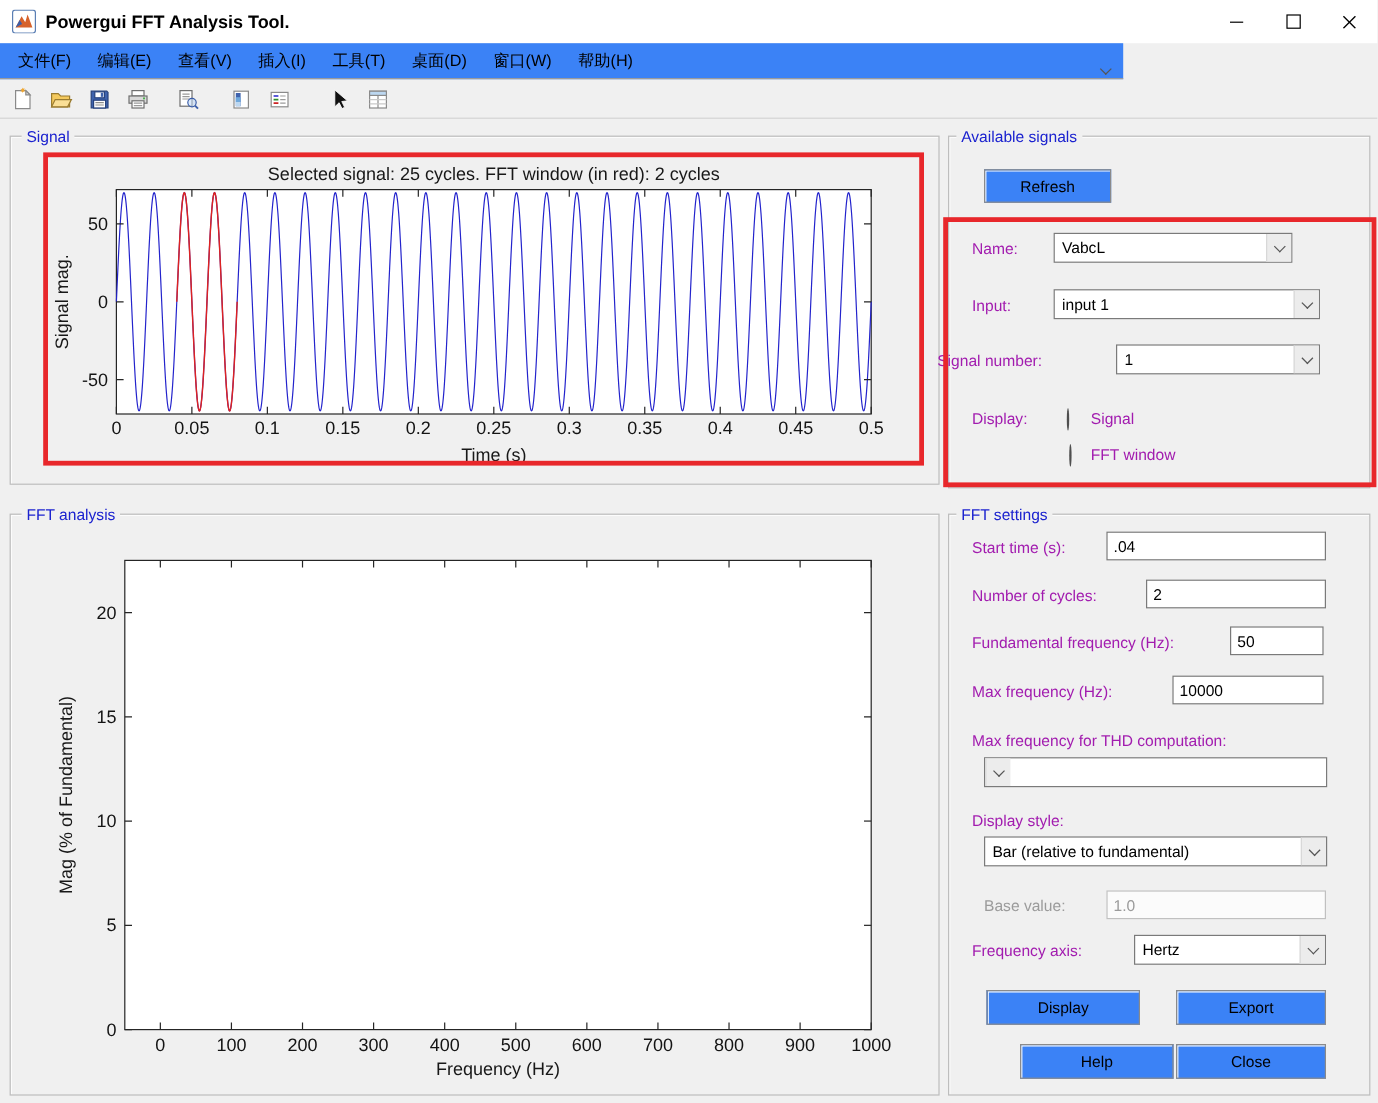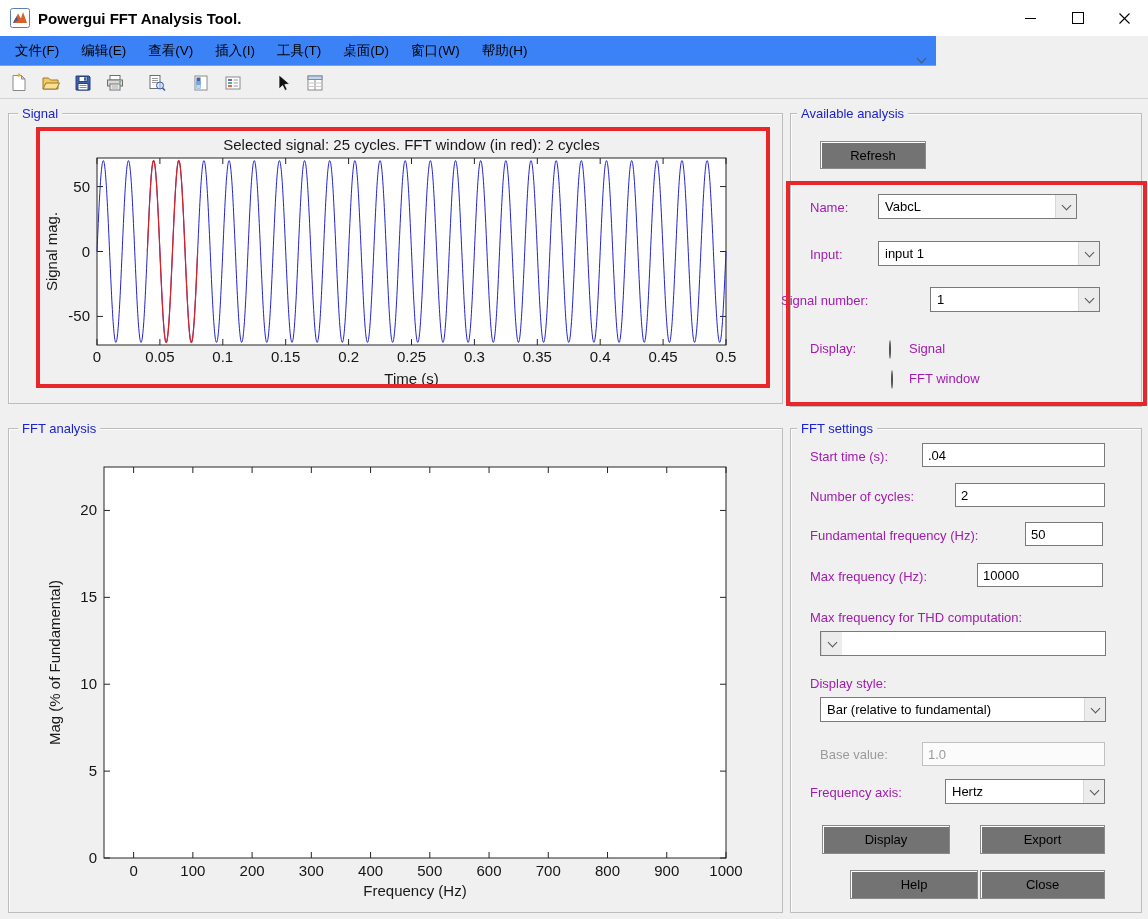--- a/index.html
+++ b/index.html
@@ -31,21 +31,21 @@
   .groupbox{border:1px solid #bdbdbd;box-shadow:inset 1px 1px 0 #fcfcfc;background:transparent;}
   .group-label{font-size:13px;color:var(--blue-label,#1b22cf);background:#f0f0f0;padding:0 4px;line-height:15px;}
   
   svg text{font-family:"Liberation Sans", sans-serif;}
   .plot-svg{left:0;top:0;}
   
   .annot{border:4px solid var(--annot,#e8272b);pointer-events:none;z-index:50;}
   
   .lbl{font-size:13px;color:#a21caf;line-height:16px;white-space:nowrap;}
   .lbl.disabled{color:#9b9b9b;}
-  .btn{background:#737373;border:1px solid #8a8a8a;font-size:13px;color:#000;
+  .btn{background:#3b82f6;border:1px solid #8a8a8a;font-size:13px;color:#000;
     display:flex;align-items:center;justify-content:center;box-sizing:border-box;box-shadow:inset 1px 1px 0 #fff;}
   .tfield{background:#fff;border:1px solid #7a7a7a;font-size:13px;color:#000;
     padding:0 5px;box-sizing:border-box;font-family:"Liberation Sans", sans-serif;outline:none;}
   .tfield:disabled{background:#fbfbfb;color:#9b9b9b;border-color:#c0c0c0;}
   .dropdown{background:#fff;border:1px solid #7a7a7a;display:flex;align-items:stretch;box-sizing:border-box;}
   .dd-text{flex:1;font-size:13px;color:#000;display:flex;align-items:center;padding:0 6px;overflow:hidden;white-space:nowrap;}
   .dd-btn{width:20px;background:#ececec;border-left:1px solid #d8d8d8;display:flex;align-items:center;justify-content:center;}
   .dd-btn .chev{margin-top:-3px;}
   .radio{width:14px;height:14px;border-radius:50%;border:1px solid #4f4f4f;background:#fff;box-sizing:border-box;position:relative;}
   .radio.sel::after{content:"";position:absolute;left:3px;top:3px;right:3px;bottom:3px;border-radius:50%;background:#141414;}
@@ -173,21 +173,21 @@
 </div>
 
 
 <div class="abs groupbox" style="left:8px;top:113px;width:773px;height:289px;"></div>
 <span class="abs group-label" style="left:18px;top:106px;">Signal</span>
 
 <div class="abs groupbox" style="left:8px;top:428px;width:773px;height:483px;"></div>
 <span class="abs group-label" style="left:18px;top:421px;">FFT analysis</span>
 
 <div class="abs groupbox" style="left:790px;top:113px;width:350px;height:292px;"></div>
-<span class="abs group-label" style="left:797px;top:106px;">Available analysis</span>
+<span class="abs group-label" style="left:797px;top:106px;">Available signals</span>
 
 <div class="abs groupbox" style="left:790px;top:428px;width:350px;height:483px;"></div>
 <span class="abs group-label" style="left:797px;top:421px;">FFT settings</span>
 
 
 <svg id="signal-svg" class="abs plot-svg" style="left:8px;top:112px;" width="772" height="290">
     <rect x="89" y="46" width="629" height="187" fill="#ffffff" stroke="#252525"></rect>
     <polyline points="89.00,139.50 89.25,133.79 89.50,128.11 89.75,122.47 90.01,116.89 90.26,111.41 90.51,106.04 90.76,100.80 91.01,95.71 91.26,90.79 91.52,86.07 91.77,81.56 92.02,77.27 92.27,73.23 92.52,69.46 92.77,65.96 93.03,62.75 93.28,59.84 93.53,57.25 93.78,54.98 94.03,53.05 94.28,51.45 94.54,50.21 94.79,49.31 95.04,48.78 95.29,48.60 95.54,48.78 95.79,49.31 96.04,50.21 96.30,51.45 96.55,53.05 96.80,54.98 97.05,57.25 97.30,59.84 97.55,62.75 97.81,65.96 98.06,69.46 98.31,73.23 98.56,77.27 98.81,81.56 99.06,86.07 99.32,90.79 99.57,95.71 99.82,100.80 100.07,106.04 100.32,111.41 100.57,116.89 100.83,122.47 101.08,128.11 101.33,133.79 101.58,139.50 101.83,145.21 102.08,150.89 102.33,156.53 102.59,162.11 102.84,167.59 103.09,172.96 103.34,178.20 103.59,183.29 103.84,188.21 104.10,192.93 104.35,197.44 104.60,201.73 104.85,205.77 105.10,209.54 105.35,213.04 105.61,216.25 105.86,219.16 106.11,221.75 106.36,224.02 106.61,225.95 106.86,227.55 107.12,228.79 107.37,229.69 107.62,230.22 107.87,230.40 108.12,230.22 108.37,229.69 108.62,228.79 108.88,227.55 109.13,225.95 109.38,224.02 109.63,221.75 109.88,219.16 110.13,216.25 110.39,213.04 110.64,209.54 110.89,205.77 111.14,201.73 111.39,197.44 111.64,192.93 111.90,188.21 112.15,183.29 112.40,178.20 112.65,172.96 112.90,167.59 113.15,162.11 113.41,156.53 113.66,150.89 113.91,145.21 114.16,139.50 114.41,133.79 114.66,128.11 114.91,122.47 115.17,116.89 115.42,111.41 115.67,106.04 115.92,100.80 116.17,95.71 116.42,90.79 116.68,86.07 116.93,81.56 117.18,77.27 117.43,73.23 117.68,69.46 117.93,65.96 118.19,62.75 118.44,59.84 118.69,57.25 118.94,54.98 119.19,53.05 119.44,51.45 119.70,50.21 119.95,49.31 120.20,48.78 120.45,48.60 120.70,48.78 120.95,49.31 121.20,50.21 121.46,51.45 121.71,53.05 121.96,54.98 122.21,57.25 122.46,59.84 122.71,62.75 122.97,65.96 123.22,69.46 123.47,73.23 123.72,77.27 123.97,81.56 124.22,86.07 124.48,90.79 124.73,95.71 124.98,100.80 125.23,106.04 125.48,111.41 125.73,116.89 125.99,122.47 126.24,128.11 126.49,133.79 126.74,139.50 126.99,145.21 127.24,150.89 127.49,156.53 127.75,162.11 128.00,167.59 128.25,172.96 128.50,178.20 128.75,183.29 129.00,188.21 129.26,192.93 129.51,197.44 129.76,201.73 130.01,205.77 130.26,209.54 130.51,213.04 130.77,216.25 131.02,219.16 131.27,221.75 131.52,224.02 131.77,225.95 132.02,227.55 132.28,228.79 132.53,229.69 132.78,230.22 133.03,230.40 133.28,230.22 133.53,229.69 133.78,228.79 134.04,227.55 134.29,225.95 134.54,224.02 134.79,221.75 135.04,219.16 135.29,216.25 135.55,213.04 135.80,209.54 136.05,205.77 136.30,201.73 136.55,197.44 136.80,192.93 137.06,188.21 137.31,183.29 137.56,178.20 137.81,172.96 138.06,167.59 138.31,162.11 138.57,156.53 138.82,150.89 139.07,145.21 139.32,139.50 139.57,133.79 139.82,128.11 140.07,122.47 140.33,116.89 140.58,111.41 140.83,106.04 141.08,100.80 141.33,95.71 141.58,90.79 141.84,86.07 142.09,81.56 142.34,77.27 142.59,73.23 142.84,69.46 143.09,65.96 143.35,62.75 143.60,59.84 143.85,57.25 144.10,54.98 144.35,53.05 144.60,51.45 144.86,50.21 145.11,49.31 145.36,48.78 145.61,48.60 145.86,48.78 146.11,49.31 146.36,50.21 146.62,51.45 146.87,53.05 147.12,54.98 147.37,57.25 147.62,59.84 147.87,62.75 148.13,65.96 148.38,69.46 148.63,73.23 148.88,77.27 149.13,81.56 149.38,86.07 149.64,90.79 149.89,95.71 150.14,100.80 150.39,106.04 150.64,111.41 150.89,116.89 151.15,122.47 151.40,128.11 151.65,133.79 151.90,139.50 152.15,145.21 152.40,150.89 152.65,156.53 152.91,162.11 153.16,167.59 153.41,172.96 153.66,178.20 153.91,183.29 154.16,188.21 154.42,192.93 154.67,197.44 154.92,201.73 155.17,205.77 155.42,209.54 155.67,213.04 155.93,216.25 156.18,219.16 156.43,221.75 156.68,224.02 156.93,225.95 157.18,227.55 157.44,228.79 157.69,229.69 157.94,230.22 158.19,230.40 158.44,230.22 158.69,229.69 158.94,228.79 159.20,227.55 159.45,225.95 159.70,224.02 159.95,221.75 160.20,219.16 160.45,216.25 160.71,213.04 160.96,209.54 161.21,205.77 161.46,201.73 161.71,197.44 161.96,192.93 162.22,188.21 162.47,183.29 162.72,178.20 162.97,172.96 163.22,167.59 163.47,162.11 163.73,156.53 163.98,150.89 164.23,145.21 164.48,139.50 164.73,133.79 164.98,128.11 165.23,122.47 165.49,116.89 165.74,111.41 165.99,106.04 166.24,100.80 166.49,95.71 166.74,90.79 167.00,86.07 167.25,81.56 167.50,77.27 167.75,73.23 168.00,69.46 168.25,65.96 168.51,62.75 168.76,59.84 169.01,57.25 169.26,54.98 169.51,53.05 169.76,51.45 170.02,50.21 170.27,49.31 170.52,48.78 170.77,48.60 171.02,48.78 171.27,49.31 171.52,50.21 171.78,51.45 172.03,53.05 172.28,54.98 172.53,57.25 172.78,59.84 173.03,62.75 173.29,65.96 173.54,69.46 173.79,73.23 174.04,77.27 174.29,81.56 174.54,86.07 174.80,90.79 175.05,95.71 175.30,100.80 175.55,106.04 175.80,111.41 176.05,116.89 176.31,122.47 176.56,128.11 176.81,133.79 177.06,139.50 177.31,145.21 177.56,150.89 177.81,156.53 178.07,162.11 178.32,167.59 178.57,172.96 178.82,178.20 179.07,183.29 179.32,188.21 179.58,192.93 179.83,197.44 180.08,201.73 180.33,205.77 180.58,209.54 180.83,213.04 181.09,216.25 181.34,219.16 181.59,221.75 181.84,224.02 182.09,225.95 182.34,227.55 182.60,228.79 182.85,229.69 183.10,230.22 183.35,230.40 183.60,230.22 183.85,229.69 184.10,228.79 184.36,227.55 184.61,225.95 184.86,224.02 185.11,221.75 185.36,219.16 185.61,216.25 185.87,213.04 186.12,209.54 186.37,205.77 186.62,201.73 186.87,197.44 187.12,192.93 187.38,188.21 187.63,183.29 187.88,178.20 188.13,172.96 188.38,167.59 188.63,162.11 188.89,156.53 189.14,150.89 189.39,145.21 189.64,139.50 189.89,133.79 190.14,128.11 190.39,122.47 190.65,116.89 190.90,111.41 191.15,106.04 191.40,100.80 191.65,95.71 191.90,90.79 192.16,86.07 192.41,81.56 192.66,77.27 192.91,73.23 193.16,69.46 193.41,65.96 193.67,62.75 193.92,59.84 194.17,57.25 194.42,54.98 194.67,53.05 194.92,51.45 195.18,50.21 195.43,49.31 195.68,48.78 195.93,48.60 196.18,48.78 196.43,49.31 196.68,50.21 196.94,51.45 197.19,53.05 197.44,54.98 197.69,57.25 197.94,59.84 198.19,62.75 198.45,65.96 198.70,69.46 198.95,73.23 199.20,77.27 199.45,81.56 199.70,86.07 199.96,90.79 200.21,95.71 200.46,100.80 200.71,106.04 200.96,111.41 201.21,116.89 201.47,122.47 201.72,128.11 201.97,133.79 202.22,139.50 202.47,145.21 202.72,150.89 202.97,156.53 203.23,162.11 203.48,167.59 203.73,172.96 203.98,178.20 204.23,183.29 204.48,188.21 204.74,192.93 204.99,197.44 205.24,201.73 205.49,205.77 205.74,209.54 205.99,213.04 206.25,216.25 206.50,219.16 206.75,221.75 207.00,224.02 207.25,225.95 207.50,227.55 207.76,228.79 208.01,229.69 208.26,230.22 208.51,230.40 208.76,230.22 209.01,229.69 209.26,228.79 209.52,227.55 209.77,225.95 210.02,224.02 210.27,221.75 210.52,219.16 210.77,216.25 211.03,213.04 211.28,209.54 211.53,205.77 211.78,201.73 212.03,197.44 212.28,192.93 212.54,188.21 212.79,183.29 213.04,178.20 213.29,172.96 213.54,167.59 213.79,162.11 214.05,156.53 214.30,150.89 214.55,145.21 214.80,139.50 215.05,133.79 215.30,128.11 215.55,122.47 215.81,116.89 216.06,111.41 216.31,106.04 216.56,100.80 216.81,95.71 217.06,90.79 217.32,86.07 217.57,81.56 217.82,77.27 218.07,73.23 218.32,69.46 218.57,65.96 218.83,62.75 219.08,59.84 219.33,57.25 219.58,54.98 219.83,53.05 220.08,51.45 220.34,50.21 220.59,49.31 220.84,48.78 221.09,48.60 221.34,48.78 221.59,49.31 221.84,50.21 222.10,51.45 222.35,53.05 222.60,54.98 222.85,57.25 223.10,59.84 223.35,62.75 223.61,65.96 223.86,69.46 224.11,73.23 224.36,77.27 224.61,81.56 224.86,86.07 225.12,90.79 225.37,95.71 225.62,100.80 225.87,106.04 226.12,111.41 226.37,116.89 226.63,122.47 226.88,128.11 227.13,133.79 227.38,139.50 227.63,145.21 227.88,150.89 228.13,156.53 228.39,162.11 228.64,167.59 228.89,172.96 229.14,178.20 229.39,183.29 229.64,188.21 229.90,192.93 230.15,197.44 230.40,201.73 230.65,205.77 230.90,209.54 231.15,213.04 231.41,216.25 231.66,219.16 231.91,221.75 232.16,224.02 232.41,225.95 232.66,227.55 232.92,228.79 233.17,229.69 233.42,230.22 233.67,230.40 233.92,230.22 234.17,229.69 234.42,228.79 234.68,227.55 234.93,225.95 235.18,224.02 235.43,221.75 235.68,219.16 235.93,216.25 236.19,213.04 236.44,209.54 236.69,205.77 236.94,201.73 237.19,197.44 237.44,192.93 237.70,188.21 237.95,183.29 238.20,178.20 238.45,172.96 238.70,167.59 238.95,162.11 239.21,156.53 239.46,150.89 239.71,145.21 239.96,139.50 240.21,133.79 240.46,128.11 240.71,122.47 240.97,116.89 241.22,111.41 241.47,106.04 241.72,100.80 241.97,95.71 242.22,90.79 242.48,86.07 242.73,81.56 242.98,77.27 243.23,73.23 243.48,69.46 243.73,65.96 243.99,62.75 244.24,59.84 244.49,57.25 244.74,54.98 244.99,53.05 245.24,51.45 245.50,50.21 245.75,49.31 246.00,48.78 246.25,48.60 246.50,48.78 246.75,49.31 247.00,50.21 247.26,51.45 247.51,53.05 247.76,54.98 248.01,57.25 248.26,59.84 248.51,62.75 248.77,65.96 249.02,69.46 249.27,73.23 249.52,77.27 249.77,81.56 250.02,86.07 250.28,90.79 250.53,95.71 250.78,100.80 251.03,106.04 251.28,111.41 251.53,116.89 251.79,122.47 252.04,128.11 252.29,133.79 252.54,139.50 252.79,145.21 253.04,150.89 253.29,156.53 253.55,162.11 253.80,167.59 254.05,172.96 254.30,178.20 254.55,183.29 254.80,188.21 255.06,192.93 255.31,197.44 255.56,201.73 255.81,205.77 256.06,209.54 256.31,213.04 256.57,216.25 256.82,219.16 257.07,221.75 257.32,224.02 257.57,225.95 257.82,227.55 258.08,228.79 258.33,229.69 258.58,230.22 258.83,230.40 259.08,230.22 259.33,229.69 259.58,228.79 259.84,227.55 260.09,225.95 260.34,224.02 260.59,221.75 260.84,219.16 261.09,216.25 261.35,213.04 261.60,209.54 261.85,205.77 262.10,201.73 262.35,197.44 262.60,192.93 262.86,188.21 263.11,183.29 263.36,178.20 263.61,172.96 263.86,167.59 264.11,162.11 264.37,156.53 264.62,150.89 264.87,145.21 265.12,139.50 265.37,133.79 265.62,128.11 265.87,122.47 266.13,116.89 266.38,111.41 266.63,106.04 266.88,100.80 267.13,95.71 267.38,90.79 267.64,86.07 267.89,81.56 268.14,77.27 268.39,73.23 268.64,69.46 268.89,65.96 269.15,62.75 269.40,59.84 269.65,57.25 269.90,54.98 270.15,53.05 270.40,51.45 270.66,50.21 270.91,49.31 271.16,48.78 271.41,48.60 271.66,48.78 271.91,49.31 272.16,50.21 272.42,51.45 272.67,53.05 272.92,54.98 273.17,57.25 273.42,59.84 273.67,62.75 273.93,65.96 274.18,69.46 274.43,73.23 274.68,77.27 274.93,81.56 275.18,86.07 275.44,90.79 275.69,95.71 275.94,100.80 276.19,106.04 276.44,111.41 276.69,116.89 276.95,122.47 277.20,128.11 277.45,133.79 277.70,139.50 277.95,145.21 278.20,150.89 278.45,156.53 278.71,162.11 278.96,167.59 279.21,172.96 279.46,178.20 279.71,183.29 279.96,188.21 280.22,192.93 280.47,197.44 280.72,201.73 280.97,205.77 281.22,209.54 281.47,213.04 281.73,216.25 281.98,219.16 282.23,221.75 282.48,224.02 282.73,225.95 282.98,227.55 283.24,228.79 283.49,229.69 283.74,230.22 283.99,230.40 284.24,230.22 284.49,229.69 284.74,228.79 285.00,227.55 285.25,225.95 285.50,224.02 285.75,221.75 286.00,219.16 286.25,216.25 286.51,213.04 286.76,209.54 287.01,205.77 287.26,201.73 287.51,197.44 287.76,192.93 288.02,188.21 288.27,183.29 288.52,178.20 288.77,172.96 289.02,167.59 289.27,162.11 289.53,156.53 289.78,150.89 290.03,145.21 290.28,139.50 290.53,133.79 290.78,128.11 291.03,122.47 291.29,116.89 291.54,111.41 291.79,106.04 292.04,100.80 292.29,95.71 292.54,90.79 292.80,86.07 293.05,81.56 293.30,77.27 293.55,73.23 293.80,69.46 294.05,65.96 294.31,62.75 294.56,59.84 294.81,57.25 295.06,54.98 295.31,53.05 295.56,51.45 295.82,50.21 296.07,49.31 296.32,48.78 296.57,48.60 296.82,48.78 297.07,49.31 297.32,50.21 297.58,51.45 297.83,53.05 298.08,54.98 298.33,57.25 298.58,59.84 298.83,62.75 299.09,65.96 299.34,69.46 299.59,73.23 299.84,77.27 300.09,81.56 300.34,86.07 300.60,90.79 300.85,95.71 301.10,100.80 301.35,106.04 301.60,111.41 301.85,116.89 302.11,122.47 302.36,128.11 302.61,133.79 302.86,139.50 303.11,145.21 303.36,150.89 303.61,156.53 303.87,162.11 304.12,167.59 304.37,172.96 304.62,178.20 304.87,183.29 305.12,188.21 305.38,192.93 305.63,197.44 305.88,201.73 306.13,205.77 306.38,209.54 306.63,213.04 306.89,216.25 307.14,219.16 307.39,221.75 307.64,224.02 307.89,225.95 308.14,227.55 308.40,228.79 308.65,229.69 308.90,230.22 309.15,230.40 309.40,230.22 309.65,229.69 309.90,228.79 310.16,227.55 310.41,225.95 310.66,224.02 310.91,221.75 311.16,219.16 311.41,216.25 311.67,213.04 311.92,209.54 312.17,205.77 312.42,201.73 312.67,197.44 312.92,192.93 313.18,188.21 313.43,183.29 313.68,178.20 313.93,172.96 314.18,167.59 314.43,162.11 314.69,156.53 314.94,150.89 315.19,145.21 315.44,139.50 315.69,133.79 315.94,128.11 316.19,122.47 316.45,116.89 316.70,111.41 316.95,106.04 317.20,100.80 317.45,95.71 317.70,90.79 317.96,86.07 318.21,81.56 318.46,77.27 318.71,73.23 318.96,69.46 319.21,65.96 319.47,62.75 319.72,59.84 319.97,57.25 320.22,54.98 320.47,53.05 320.72,51.45 320.98,50.21 321.23,49.31 321.48,48.78 321.73,48.60 321.98,48.78 322.23,49.31 322.48,50.21 322.74,51.45 322.99,53.05 323.24,54.98 323.49,57.25 323.74,59.84 323.99,62.75 324.25,65.96 324.50,69.46 324.75,73.23 325.00,77.27 325.25,81.56 325.50,86.07 325.76,90.79 326.01,95.71 326.26,100.80 326.51,106.04 326.76,111.41 327.01,116.89 327.27,122.47 327.52,128.11 327.77,133.79 328.02,139.50 328.27,145.21 328.52,150.89 328.77,156.53 329.03,162.11 329.28,167.59 329.53,172.96 329.78,178.20 330.03,183.29 330.28,188.21 330.54,192.93 330.79,197.44 331.04,201.73 331.29,205.77 331.54,209.54 331.79,213.04 332.05,216.25 332.30,219.16 332.55,221.75 332.80,224.02 333.05,225.95 333.30,227.55 333.56,228.79 333.81,229.69 334.06,230.22 334.31,230.40 334.56,230.22 334.81,229.69 335.06,228.79 335.32,227.55 335.57,225.95 335.82,224.02 336.07,221.75 336.32,219.16 336.57,216.25 336.83,213.04 337.08,209.54 337.33,205.77 337.58,201.73 337.83,197.44 338.08,192.93 338.34,188.21 338.59,183.29 338.84,178.20 339.09,172.96 339.34,167.59 339.59,162.11 339.85,156.53 340.10,150.89 340.35,145.21 340.60,139.50 340.85,133.79 341.10,128.11 341.35,122.47 341.61,116.89 341.86,111.41 342.11,106.04 342.36,100.80 342.61,95.71 342.86,90.79 343.12,86.07 343.37,81.56 343.62,77.27 343.87,73.23 344.12,69.46 344.37,65.96 344.63,62.75 344.88,59.84 345.13,57.25 345.38,54.98 345.63,53.05 345.88,51.45 346.14,50.21 346.39,49.31 346.64,48.78 346.89,48.60 347.14,48.78 347.39,49.31 347.64,50.21 347.90,51.45 348.15,53.05 348.40,54.98 348.65,57.25 348.90,59.84 349.15,62.75 349.41,65.96 349.66,69.46 349.91,73.23 350.16,77.27 350.41,81.56 350.66,86.07 350.92,90.79 351.17,95.71 351.42,100.80 351.67,106.04 351.92,111.41 352.17,116.89 352.43,122.47 352.68,128.11 352.93,133.79 353.18,139.50 353.43,145.21 353.68,150.89 353.93,156.53 354.19,162.11 354.44,167.59 354.69,172.96 354.94,178.20 355.19,183.29 355.44,188.21 355.70,192.93 355.95,197.44 356.20,201.73 356.45,205.77 356.70,209.54 356.95,213.04 357.21,216.25 357.46,219.16 357.71,221.75 357.96,224.02 358.21,225.95 358.46,227.55 358.72,228.79 358.97,229.69 359.22,230.22 359.47,230.40 359.72,230.22 359.97,229.69 360.22,228.79 360.48,227.55 360.73,225.95 360.98,224.02 361.23,221.75 361.48,219.16 361.73,216.25 361.99,213.04 362.24,209.54 362.49,205.77 362.74,201.73 362.99,197.44 363.24,192.93 363.50,188.21 363.75,183.29 364.00,178.20 364.25,172.96 364.50,167.59 364.75,162.11 365.01,156.53 365.26,150.89 365.51,145.21 365.76,139.50 366.01,133.79 366.26,128.11 366.51,122.47 366.77,116.89 367.02,111.41 367.27,106.04 367.52,100.80 367.77,95.71 368.02,90.79 368.28,86.07 368.53,81.56 368.78,77.27 369.03,73.23 369.28,69.46 369.53,65.96 369.79,62.75 370.04,59.84 370.29,57.25 370.54,54.98 370.79,53.05 371.04,51.45 371.30,50.21 371.55,49.31 371.80,48.78 372.05,48.60 372.30,48.78 372.55,49.31 372.80,50.21 373.06,51.45 373.31,53.05 373.56,54.98 373.81,57.25 374.06,59.84 374.31,62.75 374.57,65.96 374.82,69.46 375.07,73.23 375.32,77.27 375.57,81.56 375.82,86.07 376.08,90.79 376.33,95.71 376.58,100.80 376.83,106.04 377.08,111.41 377.33,116.89 377.59,122.47 377.84,128.11 378.09,133.79 378.34,139.50 378.59,145.21 378.84,150.89 379.09,156.53 379.35,162.11 379.60,167.59 379.85,172.96 380.10,178.20 380.35,183.29 380.60,188.21 380.86,192.93 381.11,197.44 381.36,201.73 381.61,205.77 381.86,209.54 382.11,213.04 382.37,216.25 382.62,219.16 382.87,221.75 383.12,224.02 383.37,225.95 383.62,227.55 383.88,228.79 384.13,229.69 384.38,230.22 384.63,230.40 384.88,230.22 385.13,229.69 385.38,228.79 385.64,227.55 385.89,225.95 386.14,224.02 386.39,221.75 386.64,219.16 386.89,216.25 387.15,213.04 387.40,209.54 387.65,205.77 387.90,201.73 388.15,197.44 388.40,192.93 388.66,188.21 388.91,183.29 389.16,178.20 389.41,172.96 389.66,167.59 389.91,162.11 390.17,156.53 390.42,150.89 390.67,145.21 390.92,139.50 391.17,133.79 391.42,128.11 391.67,122.47 391.93,116.89 392.18,111.41 392.43,106.04 392.68,100.80 392.93,95.71 393.18,90.79 393.44,86.07 393.69,81.56 393.94,77.27 394.19,73.23 394.44,69.46 394.69,65.96 394.95,62.75 395.20,59.84 395.45,57.25 395.70,54.98 395.95,53.05 396.20,51.45 396.46,50.21 396.71,49.31 396.96,48.78 397.21,48.60 397.46,48.78 397.71,49.31 397.96,50.21 398.22,51.45 398.47,53.05 398.72,54.98 398.97,57.25 399.22,59.84 399.47,62.75 399.73,65.96 399.98,69.46 400.23,73.23 400.48,77.27 400.73,81.56 400.98,86.07 401.24,90.79 401.49,95.71 401.74,100.80 401.99,106.04 402.24,111.41 402.49,116.89 402.75,122.47 403.00,128.11 403.25,133.79 403.50,139.50 403.75,145.21 404.00,150.89 404.25,156.53 404.51,162.11 404.76,167.59 405.01,172.96 405.26,178.20 405.51,183.29 405.76,188.21 406.02,192.93 406.27,197.44 406.52,201.73 406.77,205.77 407.02,209.54 407.27,213.04 407.53,216.25 407.78,219.16 408.03,221.75 408.28,224.02 408.53,225.95 408.78,227.55 409.04,228.79 409.29,229.69 409.54,230.22 409.79,230.40 410.04,230.22 410.29,229.69 410.54,228.79 410.80,227.55 411.05,225.95 411.30,224.02 411.55,221.75 411.80,219.16 412.05,216.25 412.31,213.04 412.56,209.54 412.81,205.77 413.06,201.73 413.31,197.44 413.56,192.93 413.82,188.21 414.07,183.29 414.32,178.20 414.57,172.96 414.82,167.59 415.07,162.11 415.33,156.53 415.58,150.89 415.83,145.21 416.08,139.50 416.33,133.79 416.58,128.11 416.83,122.47 417.09,116.89 417.34,111.41 417.59,106.04 417.84,100.80 418.09,95.71 418.34,90.79 418.60,86.07 418.85,81.56 419.10,77.27 419.35,73.23 419.60,69.46 419.85,65.96 420.11,62.75 420.36,59.84 420.61,57.25 420.86,54.98 421.11,53.05 421.36,51.45 421.62,50.21 421.87,49.31 422.12,48.78 422.37,48.60 422.62,48.78 422.87,49.31 423.12,50.21 423.38,51.45 423.63,53.05 423.88,54.98 424.13,57.25 424.38,59.84 424.63,62.75 424.89,65.96 425.14,69.46 425.39,73.23 425.64,77.27 425.89,81.56 426.14,86.07 426.40,90.79 426.65,95.71 426.90,100.80 427.15,106.04 427.40,111.41 427.65,116.89 427.91,122.47 428.16,128.11 428.41,133.79 428.66,139.50 428.91,145.21 429.16,150.89 429.41,156.53 429.67,162.11 429.92,167.59 430.17,172.96 430.42,178.20 430.67,183.29 430.92,188.21 431.18,192.93 431.43,197.44 431.68,201.73 431.93,205.77 432.18,209.54 432.43,213.04 432.69,216.25 432.94,219.16 433.19,221.75 433.44,224.02 433.69,225.95 433.94,227.55 434.20,228.79 434.45,229.69 434.70,230.22 434.95,230.40 435.20,230.22 435.45,229.69 435.70,228.79 435.96,227.55 436.21,225.95 436.46,224.02 436.71,221.75 436.96,219.16 437.21,216.25 437.47,213.04 437.72,209.54 437.97,205.77 438.22,201.73 438.47,197.44 438.72,192.93 438.98,188.21 439.23,183.29 439.48,178.20 439.73,172.96 439.98,167.59 440.23,162.11 440.49,156.53 440.74,150.89 440.99,145.21 441.24,139.50 441.49,133.79 441.74,128.11 441.99,122.47 442.25,116.89 442.50,111.41 442.75,106.04 443.00,100.80 443.25,95.71 443.50,90.79 443.76,86.07 444.01,81.56 444.26,77.27 444.51,73.23 444.76,69.46 445.01,65.96 445.27,62.75 445.52,59.84 445.77,57.25 446.02,54.98 446.27,53.05 446.52,51.45 446.78,50.21 447.03,49.31 447.28,48.78 447.53,48.60 447.78,48.78 448.03,49.31 448.28,50.21 448.54,51.45 448.79,53.05 449.04,54.98 449.29,57.25 449.54,59.84 449.79,62.75 450.05,65.96 450.30,69.46 450.55,73.23 450.80,77.27 451.05,81.56 451.30,86.07 451.56,90.79 451.81,95.71 452.06,100.80 452.31,106.04 452.56,111.41 452.81,116.89 453.07,122.47 453.32,128.11 453.57,133.79 453.82,139.50 454.07,145.21 454.32,150.89 454.57,156.53 454.83,162.11 455.08,167.59 455.33,172.96 455.58,178.20 455.83,183.29 456.08,188.21 456.34,192.93 456.59,197.44 456.84,201.73 457.09,205.77 457.34,209.54 457.59,213.04 457.85,216.25 458.10,219.16 458.35,221.75 458.60,224.02 458.85,225.95 459.10,227.55 459.36,228.79 459.61,229.69 459.86,230.22 460.11,230.40 460.36,230.22 460.61,229.69 460.86,228.79 461.12,227.55 461.37,225.95 461.62,224.02 461.87,221.75 462.12,219.16 462.37,216.25 462.63,213.04 462.88,209.54 463.13,205.77 463.38,201.73 463.63,197.44 463.88,192.93 464.14,188.21 464.39,183.29 464.64,178.20 464.89,172.96 465.14,167.59 465.39,162.11 465.65,156.53 465.90,150.89 466.15,145.21 466.40,139.50 466.65,133.79 466.90,128.11 467.15,122.47 467.41,116.89 467.66,111.41 467.91,106.04 468.16,100.80 468.41,95.71 468.66,90.79 468.92,86.07 469.17,81.56 469.42,77.27 469.67,73.23 469.92,69.46 470.17,65.96 470.43,62.75 470.68,59.84 470.93,57.25 471.18,54.98 471.43,53.05 471.68,51.45 471.94,50.21 472.19,49.31 472.44,48.78 472.69,48.60 472.94,48.78 473.19,49.31 473.44,50.21 473.70,51.45 473.95,53.05 474.20,54.98 474.45,57.25 474.70,59.84 474.95,62.75 475.21,65.96 475.46,69.46 475.71,73.23 475.96,77.27 476.21,81.56 476.46,86.07 476.72,90.79 476.97,95.71 477.22,100.80 477.47,106.04 477.72,111.41 477.97,116.89 478.23,122.47 478.48,128.11 478.73,133.79 478.98,139.50 479.23,145.21 479.48,150.89 479.73,156.53 479.99,162.11 480.24,167.59 480.49,172.96 480.74,178.20 480.99,183.29 481.24,188.21 481.50,192.93 481.75,197.44 482.00,201.73 482.25,205.77 482.50,209.54 482.75,213.04 483.01,216.25 483.26,219.16 483.51,221.75 483.76,224.02 484.01,225.95 484.26,227.55 484.52,228.79 484.77,229.69 485.02,230.22 485.27,230.40 485.52,230.22 485.77,229.69 486.02,228.79 486.28,227.55 486.53,225.95 486.78,224.02 487.03,221.75 487.28,219.16 487.53,216.25 487.79,213.04 488.04,209.54 488.29,205.77 488.54,201.73 488.79,197.44 489.04,192.93 489.30,188.21 489.55,183.29 489.80,178.20 490.05,172.96 490.30,167.59 490.55,162.11 490.81,156.53 491.06,150.89 491.31,145.21 491.56,139.50 491.81,133.79 492.06,128.11 492.31,122.47 492.57,116.89 492.82,111.41 493.07,106.04 493.32,100.80 493.57,95.71 493.82,90.79 494.08,86.07 494.33,81.56 494.58,77.27 494.83,73.23 495.08,69.46 495.33,65.96 495.59,62.75 495.84,59.84 496.09,57.25 496.34,54.98 496.59,53.05 496.84,51.45 497.10,50.21 497.35,49.31 497.60,48.78 497.85,48.60 498.10,48.78 498.35,49.31 498.60,50.21 498.86,51.45 499.11,53.05 499.36,54.98 499.61,57.25 499.86,59.84 500.11,62.75 500.37,65.96 500.62,69.46 500.87,73.23 501.12,77.27 501.37,81.56 501.62,86.07 501.88,90.79 502.13,95.71 502.38,100.80 502.63,106.04 502.88,111.41 503.13,116.89 503.39,122.47 503.64,128.11 503.89,133.79 504.14,139.50 504.39,145.21 504.64,150.89 504.89,156.53 505.15,162.11 505.40,167.59 505.65,172.96 505.90,178.20 506.15,183.29 506.40,188.21 506.66,192.93 506.91,197.44 507.16,201.73 507.41,205.77 507.66,209.54 507.91,213.04 508.17,216.25 508.42,219.16 508.67,221.75 508.92,224.02 509.17,225.95 509.42,227.55 509.68,228.79 509.93,229.69 510.18,230.22 510.43,230.40 510.68,230.22 510.93,229.69 511.18,228.79 511.44,227.55 511.69,225.95 511.94,224.02 512.19,221.75 512.44,219.16 512.69,216.25 512.95,213.04 513.20,209.54 513.45,205.77 513.70,201.73 513.95,197.44 514.20,192.93 514.46,188.21 514.71,183.29 514.96,178.20 515.21,172.96 515.46,167.59 515.71,162.11 515.97,156.53 516.22,150.89 516.47,145.21 516.72,139.50 516.97,133.79 517.22,128.11 517.47,122.47 517.73,116.89 517.98,111.41 518.23,106.04 518.48,100.80 518.73,95.71 518.98,90.79 519.24,86.07 519.49,81.56 519.74,77.27 519.99,73.23 520.24,69.46 520.49,65.96 520.75,62.75 521.00,59.84 521.25,57.25 521.50,54.98 521.75,53.05 522.00,51.45 522.26,50.21 522.51,49.31 522.76,48.78 523.01,48.60 523.26,48.78 523.51,49.31 523.76,50.21 524.02,51.45 524.27,53.05 524.52,54.98 524.77,57.25 525.02,59.84 525.27,62.75 525.53,65.96 525.78,69.46 526.03,73.23 526.28,77.27 526.53,81.56 526.78,86.07 527.04,90.79 527.29,95.71 527.54,100.80 527.79,106.04 528.04,111.41 528.29,116.89 528.55,122.47 528.80,128.11 529.05,133.79 529.30,139.50 529.55,145.21 529.80,150.89 530.05,156.53 530.31,162.11 530.56,167.59 530.81,172.96 531.06,178.20 531.31,183.29 531.56,188.21 531.82,192.93 532.07,197.44 532.32,201.73 532.57,205.77 532.82,209.54 533.07,213.04 533.33,216.25 533.58,219.16 533.83,221.75 534.08,224.02 534.33,225.95 534.58,227.55 534.84,228.79 535.09,229.69 535.34,230.22 535.59,230.40 535.84,230.22 536.09,229.69 536.34,228.79 536.60,227.55 536.85,225.95 537.10,224.02 537.35,221.75 537.60,219.16 537.85,216.25 538.11,213.04 538.36,209.54 538.61,205.77 538.86,201.73 539.11,197.44 539.36,192.93 539.62,188.21 539.87,183.29 540.12,178.20 540.37,172.96 540.62,167.59 540.87,162.11 541.13,156.53 541.38,150.89 541.63,145.21 541.88,139.50 542.13,133.79 542.38,128.11 542.63,122.47 542.89,116.89 543.14,111.41 543.39,106.04 543.64,100.80 543.89,95.71 544.14,90.79 544.40,86.07 544.65,81.56 544.90,77.27 545.15,73.23 545.40,69.46 545.65,65.96 545.91,62.75 546.16,59.84 546.41,57.25 546.66,54.98 546.91,53.05 547.16,51.45 547.42,50.21 547.67,49.31 547.92,48.78 548.17,48.60 548.42,48.78 548.67,49.31 548.92,50.21 549.18,51.45 549.43,53.05 549.68,54.98 549.93,57.25 550.18,59.84 550.43,62.75 550.69,65.96 550.94,69.46 551.19,73.23 551.44,77.27 551.69,81.56 551.94,86.07 552.20,90.79 552.45,95.71 552.70,100.80 552.95,106.04 553.20,111.41 553.45,116.89 553.71,122.47 553.96,128.11 554.21,133.79 554.46,139.50 554.71,145.21 554.96,150.89 555.21,156.53 555.47,162.11 555.72,167.59 555.97,172.96 556.22,178.20 556.47,183.29 556.72,188.21 556.98,192.93 557.23,197.44 557.48,201.73 557.73,205.77 557.98,209.54 558.23,213.04 558.49,216.25 558.74,219.16 558.99,221.75 559.24,224.02 559.49,225.95 559.74,227.55 560.00,228.79 560.25,229.69 560.50,230.22 560.75,230.40 561.00,230.22 561.25,229.69 561.50,228.79 561.76,227.55 562.01,225.95 562.26,224.02 562.51,221.75 562.76,219.16 563.01,216.25 563.27,213.04 563.52,209.54 563.77,205.77 564.02,201.73 564.27,197.44 564.52,192.93 564.78,188.21 565.03,183.29 565.28,178.20 565.53,172.96 565.78,167.59 566.03,162.11 566.29,156.53 566.54,150.89 566.79,145.21 567.04,139.50 567.29,133.79 567.54,128.11 567.79,122.47 568.05,116.89 568.30,111.41 568.55,106.04 568.80,100.80 569.05,95.71 569.30,90.79 569.56,86.07 569.81,81.56 570.06,77.27 570.31,73.23 570.56,69.46 570.81,65.96 571.07,62.75 571.32,59.84 571.57,57.25 571.82,54.98 572.07,53.05 572.32,51.45 572.58,50.21 572.83,49.31 573.08,48.78 573.33,48.60 573.58,48.78 573.83,49.31 574.08,50.21 574.34,51.45 574.59,53.05 574.84,54.98 575.09,57.25 575.34,59.84 575.59,62.75 575.85,65.96 576.10,69.46 576.35,73.23 576.60,77.27 576.85,81.56 577.10,86.07 577.36,90.79 577.61,95.71 577.86,100.80 578.11,106.04 578.36,111.41 578.61,116.89 578.87,122.47 579.12,128.11 579.37,133.79 579.62,139.50 579.87,145.21 580.12,150.89 580.37,156.53 580.63,162.11 580.88,167.59 581.13,172.96 581.38,178.20 581.63,183.29 581.88,188.21 582.14,192.93 582.39,197.44 582.64,201.73 582.89,205.77 583.14,209.54 583.39,213.04 583.65,216.25 583.90,219.16 584.15,221.75 584.40,224.02 584.65,225.95 584.90,227.55 585.16,228.79 585.41,229.69 585.66,230.22 585.91,230.40 586.16,230.22 586.41,229.69 586.66,228.79 586.92,227.55 587.17,225.95 587.42,224.02 587.67,221.75 587.92,219.16 588.17,216.25 588.43,213.04 588.68,209.54 588.93,205.77 589.18,201.73 589.43,197.44 589.68,192.93 589.94,188.21 590.19,183.29 590.44,178.20 590.69,172.96 590.94,167.59 591.19,162.11 591.45,156.53 591.70,150.89 591.95,145.21 592.20,139.50 592.45,133.79 592.70,128.11 592.95,122.47 593.21,116.89 593.46,111.41 593.71,106.04 593.96,100.80 594.21,95.71 594.46,90.79 594.72,86.07 594.97,81.56 595.22,77.27 595.47,73.23 595.72,69.46 595.97,65.96 596.23,62.75 596.48,59.84 596.73,57.25 596.98,54.98 597.23,53.05 597.48,51.45 597.74,50.21 597.99,49.31 598.24,48.78 598.49,48.60 598.74,48.78 598.99,49.31 599.24,50.21 599.50,51.45 599.75,53.05 600.00,54.98 600.25,57.25 600.50,59.84 600.75,62.75 601.01,65.96 601.26,69.46 601.51,73.23 601.76,77.27 602.01,81.56 602.26,86.07 602.52,90.79 602.77,95.71 603.02,100.80 603.27,106.04 603.52,111.41 603.77,116.89 604.03,122.47 604.28,128.11 604.53,133.79 604.78,139.50 605.03,145.21 605.28,150.89 605.53,156.53 605.79,162.11 606.04,167.59 606.29,172.96 606.54,178.20 606.79,183.29 607.04,188.21 607.30,192.93 607.55,197.44 607.80,201.73 608.05,205.77 608.30,209.54 608.55,213.04 608.81,216.25 609.06,219.16 609.31,221.75 609.56,224.02 609.81,225.95 610.06,227.55 610.32,228.79 610.57,229.69 610.82,230.22 611.07,230.40 611.32,230.22 611.57,229.69 611.82,228.79 612.08,227.55 612.33,225.95 612.58,224.02 612.83,221.75 613.08,219.16 613.33,216.25 613.59,213.04 613.84,209.54 614.09,205.77 614.34,201.73 614.59,197.44 614.84,192.93 615.10,188.21 615.35,183.29 615.60,178.20 615.85,172.96 616.10,167.59 616.35,162.11 616.61,156.53 616.86,150.89 617.11,145.21 617.36,139.50 617.61,133.79 617.86,128.11 618.11,122.47 618.37,116.89 618.62,111.41 618.87,106.04 619.12,100.80 619.37,95.71 619.62,90.79 619.88,86.07 620.13,81.56 620.38,77.27 620.63,73.23 620.88,69.46 621.13,65.96 621.39,62.75 621.64,59.84 621.89,57.25 622.14,54.98 622.39,53.05 622.64,51.45 622.90,50.21 623.15,49.31 623.40,48.78 623.65,48.60 623.90,48.78 624.15,49.31 624.40,50.21 624.66,51.45 624.91,53.05 625.16,54.98 625.41,57.25 625.66,59.84 625.91,62.75 626.17,65.96 626.42,69.46 626.67,73.23 626.92,77.27 627.17,81.56 627.42,86.07 627.68,90.79 627.93,95.71 628.18,100.80 628.43,106.04 628.68,111.41 628.93,116.89 629.19,122.47 629.44,128.11 629.69,133.79 629.94,139.50 630.19,145.21 630.44,150.89 630.69,156.53 630.95,162.11 631.20,167.59 631.45,172.96 631.70,178.20 631.95,183.29 632.20,188.21 632.46,192.93 632.71,197.44 632.96,201.73 633.21,205.77 633.46,209.54 633.71,213.04 633.97,216.25 634.22,219.16 634.47,221.75 634.72,224.02 634.97,225.95 635.22,227.55 635.48,228.79 635.73,229.69 635.98,230.22 636.23,230.40 636.48,230.22 636.73,229.69 636.98,228.79 637.24,227.55 637.49,225.95 637.74,224.02 637.99,221.75 638.24,219.16 638.49,216.25 638.75,213.04 639.00,209.54 639.25,205.77 639.50,201.73 639.75,197.44 640.00,192.93 640.26,188.21 640.51,183.29 640.76,178.20 641.01,172.96 641.26,167.59 641.51,162.11 641.77,156.53 642.02,150.89 642.27,145.21 642.52,139.50 642.77,133.79 643.02,128.11 643.27,122.47 643.53,116.89 643.78,111.41 644.03,106.04 644.28,100.80 644.53,95.71 644.78,90.79 645.04,86.07 645.29,81.56 645.54,77.27 645.79,73.23 646.04,69.46 646.29,65.96 646.55,62.75 646.80,59.84 647.05,57.25 647.30,54.98 647.55,53.05 647.80,51.45 648.06,50.21 648.31,49.31 648.56,48.78 648.81,48.60 649.06,48.78 649.31,49.31 649.56,50.21 649.82,51.45 650.07,53.05 650.32,54.98 650.57,57.25 650.82,59.84 651.07,62.75 651.33,65.96 651.58,69.46 651.83,73.23 652.08,77.27 652.33,81.56 652.58,86.07 652.84,90.79 653.09,95.71 653.34,100.80 653.59,106.04 653.84,111.41 654.09,116.89 654.35,122.47 654.60,128.11 654.85,133.79 655.10,139.50 655.35,145.21 655.60,150.89 655.85,156.53 656.11,162.11 656.36,167.59 656.61,172.96 656.86,178.20 657.11,183.29 657.36,188.21 657.62,192.93 657.87,197.44 658.12,201.73 658.37,205.77 658.62,209.54 658.87,213.04 659.13,216.25 659.38,219.16 659.63,221.75 659.88,224.02 660.13,225.95 660.38,227.55 660.64,228.79 660.89,229.69 661.14,230.22 661.39,230.40 661.64,230.22 661.89,229.69 662.14,228.79 662.40,227.55 662.65,225.95 662.90,224.02 663.15,221.75 663.40,219.16 663.65,216.25 663.91,213.04 664.16,209.54 664.41,205.77 664.66,201.73 664.91,197.44 665.16,192.93 665.42,188.21 665.67,183.29 665.92,178.20 666.17,172.96 666.42,167.59 666.67,162.11 666.93,156.53 667.18,150.89 667.43,145.21 667.68,139.50 667.93,133.79 668.18,128.11 668.43,122.47 668.69,116.89 668.94,111.41 669.19,106.04 669.44,100.80 669.69,95.71 669.94,90.79 670.20,86.07 670.45,81.56 670.70,77.27 670.95,73.23 671.20,69.46 671.45,65.96 671.71,62.75 671.96,59.84 672.21,57.25 672.46,54.98 672.71,53.05 672.96,51.45 673.22,50.21 673.47,49.31 673.72,48.78 673.97,48.60 674.22,48.78 674.47,49.31 674.72,50.21 674.98,51.45 675.23,53.05 675.48,54.98 675.73,57.25 675.98,59.84 676.23,62.75 676.49,65.96 676.74,69.46 676.99,73.23 677.24,77.27 677.49,81.56 677.74,86.07 678.00,90.79 678.25,95.71 678.50,100.80 678.75,106.04 679.00,111.41 679.25,116.89 679.51,122.47 679.76,128.11 680.01,133.79 680.26,139.50 680.51,145.21 680.76,150.89 681.01,156.53 681.27,162.11 681.52,167.59 681.77,172.96 682.02,178.20 682.27,183.29 682.52,188.21 682.78,192.93 683.03,197.44 683.28,201.73 683.53,205.77 683.78,209.54 684.03,213.04 684.29,216.25 684.54,219.16 684.79,221.75 685.04,224.02 685.29,225.95 685.54,227.55 685.80,228.79 686.05,229.69 686.30,230.22 686.55,230.40 686.80,230.22 687.05,229.69 687.30,228.79 687.56,227.55 687.81,225.95 688.06,224.02 688.31,221.75 688.56,219.16 688.81,216.25 689.07,213.04 689.32,209.54 689.57,205.77 689.82,201.73 690.07,197.44 690.32,192.93 690.58,188.21 690.83,183.29 691.08,178.20 691.33,172.96 691.58,167.59 691.83,162.11 692.09,156.53 692.34,150.89 692.59,145.21 692.84,139.50 693.09,133.79 693.34,128.11 693.59,122.47 693.85,116.89 694.10,111.41 694.35,106.04 694.60,100.80 694.85,95.71 695.10,90.79 695.36,86.07 695.61,81.56 695.86,77.27 696.11,73.23 696.36,69.46 696.61,65.96 696.87,62.75 697.12,59.84 697.37,57.25 697.62,54.98 697.87,53.05 698.12,51.45 698.38,50.21 698.63,49.31 698.88,48.78 699.13,48.60 699.38,48.78 699.63,49.31 699.88,50.21 700.14,51.45 700.39,53.05 700.64,54.98 700.89,57.25 701.14,59.84 701.39,62.75 701.65,65.96 701.90,69.46 702.15,73.23 702.40,77.27 702.65,81.56 702.90,86.07 703.16,90.79 703.41,95.71 703.66,100.80 703.91,106.04 704.16,111.41 704.41,116.89 704.67,122.47 704.92,128.11 705.17,133.79 705.42,139.50 705.67,145.21 705.92,150.89 706.17,156.53 706.43,162.11 706.68,167.59 706.93,172.96 707.18,178.20 707.43,183.29 707.68,188.21 707.94,192.93 708.19,197.44 708.44,201.73 708.69,205.77 708.94,209.54 709.19,213.04 709.45,216.25 709.70,219.16 709.95,221.75 710.20,224.02 710.45,225.95 710.70,227.55 710.96,228.79 711.21,229.69 711.46,230.22 711.71,230.40 711.96,230.22 712.21,229.69 712.46,228.79 712.72,227.55 712.97,225.95 713.22,224.02 713.47,221.75 713.72,219.16 713.97,216.25 714.23,213.04 714.48,209.54 714.73,205.77 714.98,201.73 715.23,197.44 715.48,192.93 715.74,188.21 715.99,183.29 716.24,178.20 716.49,172.96 716.74,167.59 716.99,162.11 717.25,156.53 717.50,150.89 717.75,145.21 718.00,139.50" fill="none" stroke="#2323cc" stroke-width="1"></polyline>
     <polyline points="139.32,139.50 139.57,133.79 139.82,128.11 140.07,122.47 140.33,116.89 140.58,111.41 140.83,106.04 141.08,100.80 141.33,95.71 141.58,90.79 141.84,86.07 142.09,81.56 142.34,77.27 142.59,73.23 142.84,69.46 143.09,65.96 143.35,62.75 143.60,59.84 143.85,57.25 144.10,54.98 144.35,53.05 144.60,51.45 144.86,50.21 145.11,49.31 145.36,48.78 145.61,48.60 145.86,48.78 146.11,49.31 146.36,50.21 146.62,51.45 146.87,53.05 147.12,54.98 147.37,57.25 147.62,59.84 147.87,62.75 148.13,65.96 148.38,69.46 148.63,73.23 148.88,77.27 149.13,81.56 149.38,86.07 149.64,90.79 149.89,95.71 150.14,100.80 150.39,106.04 150.64,111.41 150.89,116.89 151.15,122.47 151.40,128.11 151.65,133.79 151.90,139.50 152.15,145.21 152.40,150.89 152.65,156.53 152.91,162.11 153.16,167.59 153.41,172.96 153.66,178.20 153.91,183.29 154.16,188.21 154.42,192.93 154.67,197.44 154.92,201.73 155.17,205.77 155.42,209.54 155.67,213.04 155.93,216.25 156.18,219.16 156.43,221.75 156.68,224.02 156.93,225.95 157.18,227.55 157.44,228.79 157.69,229.69 157.94,230.22 158.19,230.40 158.44,230.22 158.69,229.69 158.94,228.79 159.20,227.55 159.45,225.95 159.70,224.02 159.95,221.75 160.20,219.16 160.45,216.25 160.71,213.04 160.96,209.54 161.21,205.77 161.46,201.73 161.71,197.44 161.96,192.93 162.22,188.21 162.47,183.29 162.72,178.20 162.97,172.96 163.22,167.59 163.47,162.11 163.73,156.53 163.98,150.89 164.23,145.21 164.48,139.50 164.73,133.79 164.98,128.11 165.23,122.47 165.49,116.89 165.74,111.41 165.99,106.04 166.24,100.80 166.49,95.71 166.74,90.79 167.00,86.07 167.25,81.56 167.50,77.27 167.75,73.23 168.00,69.46 168.25,65.96 168.51,62.75 168.76,59.84 169.01,57.25 169.26,54.98 169.51,53.05 169.76,51.45 170.02,50.21 170.27,49.31 170.52,48.78 170.77,48.60 171.02,48.78 171.27,49.31 171.52,50.21 171.78,51.45 172.03,53.05 172.28,54.98 172.53,57.25 172.78,59.84 173.03,62.75 173.29,65.96 173.54,69.46 173.79,73.23 174.04,77.27 174.29,81.56 174.54,86.07 174.80,90.79 175.05,95.71 175.30,100.80 175.55,106.04 175.80,111.41 176.05,116.89 176.31,122.47 176.56,128.11 176.81,133.79 177.06,139.50 177.31,145.21 177.56,150.89 177.81,156.53 178.07,162.11 178.32,167.59 178.57,172.96 178.82,178.20 179.07,183.29 179.32,188.21 179.58,192.93 179.83,197.44 180.08,201.73 180.33,205.77 180.58,209.54 180.83,213.04 181.09,216.25 181.34,219.16 181.59,221.75 181.84,224.02 182.09,225.95 182.34,227.55 182.60,228.79 182.85,229.69 183.10,230.22 183.35,230.40 183.60,230.22 183.85,229.69 184.10,228.79 184.36,227.55 184.61,225.95 184.86,224.02 185.11,221.75 185.36,219.16 185.61,216.25 185.87,213.04 186.12,209.54 186.37,205.77 186.62,201.73 186.87,197.44 187.12,192.93 187.38,188.21 187.63,183.29 187.88,178.20 188.13,172.96 188.38,167.59 188.63,162.11 188.89,156.53 189.14,150.89 189.39,145.21 189.64,139.50" fill="none" stroke="#dd2222" stroke-width="1.2"></polyline>
     <line x1="89" y1="233" x2="89" y2="227" stroke="#252525"></line>

